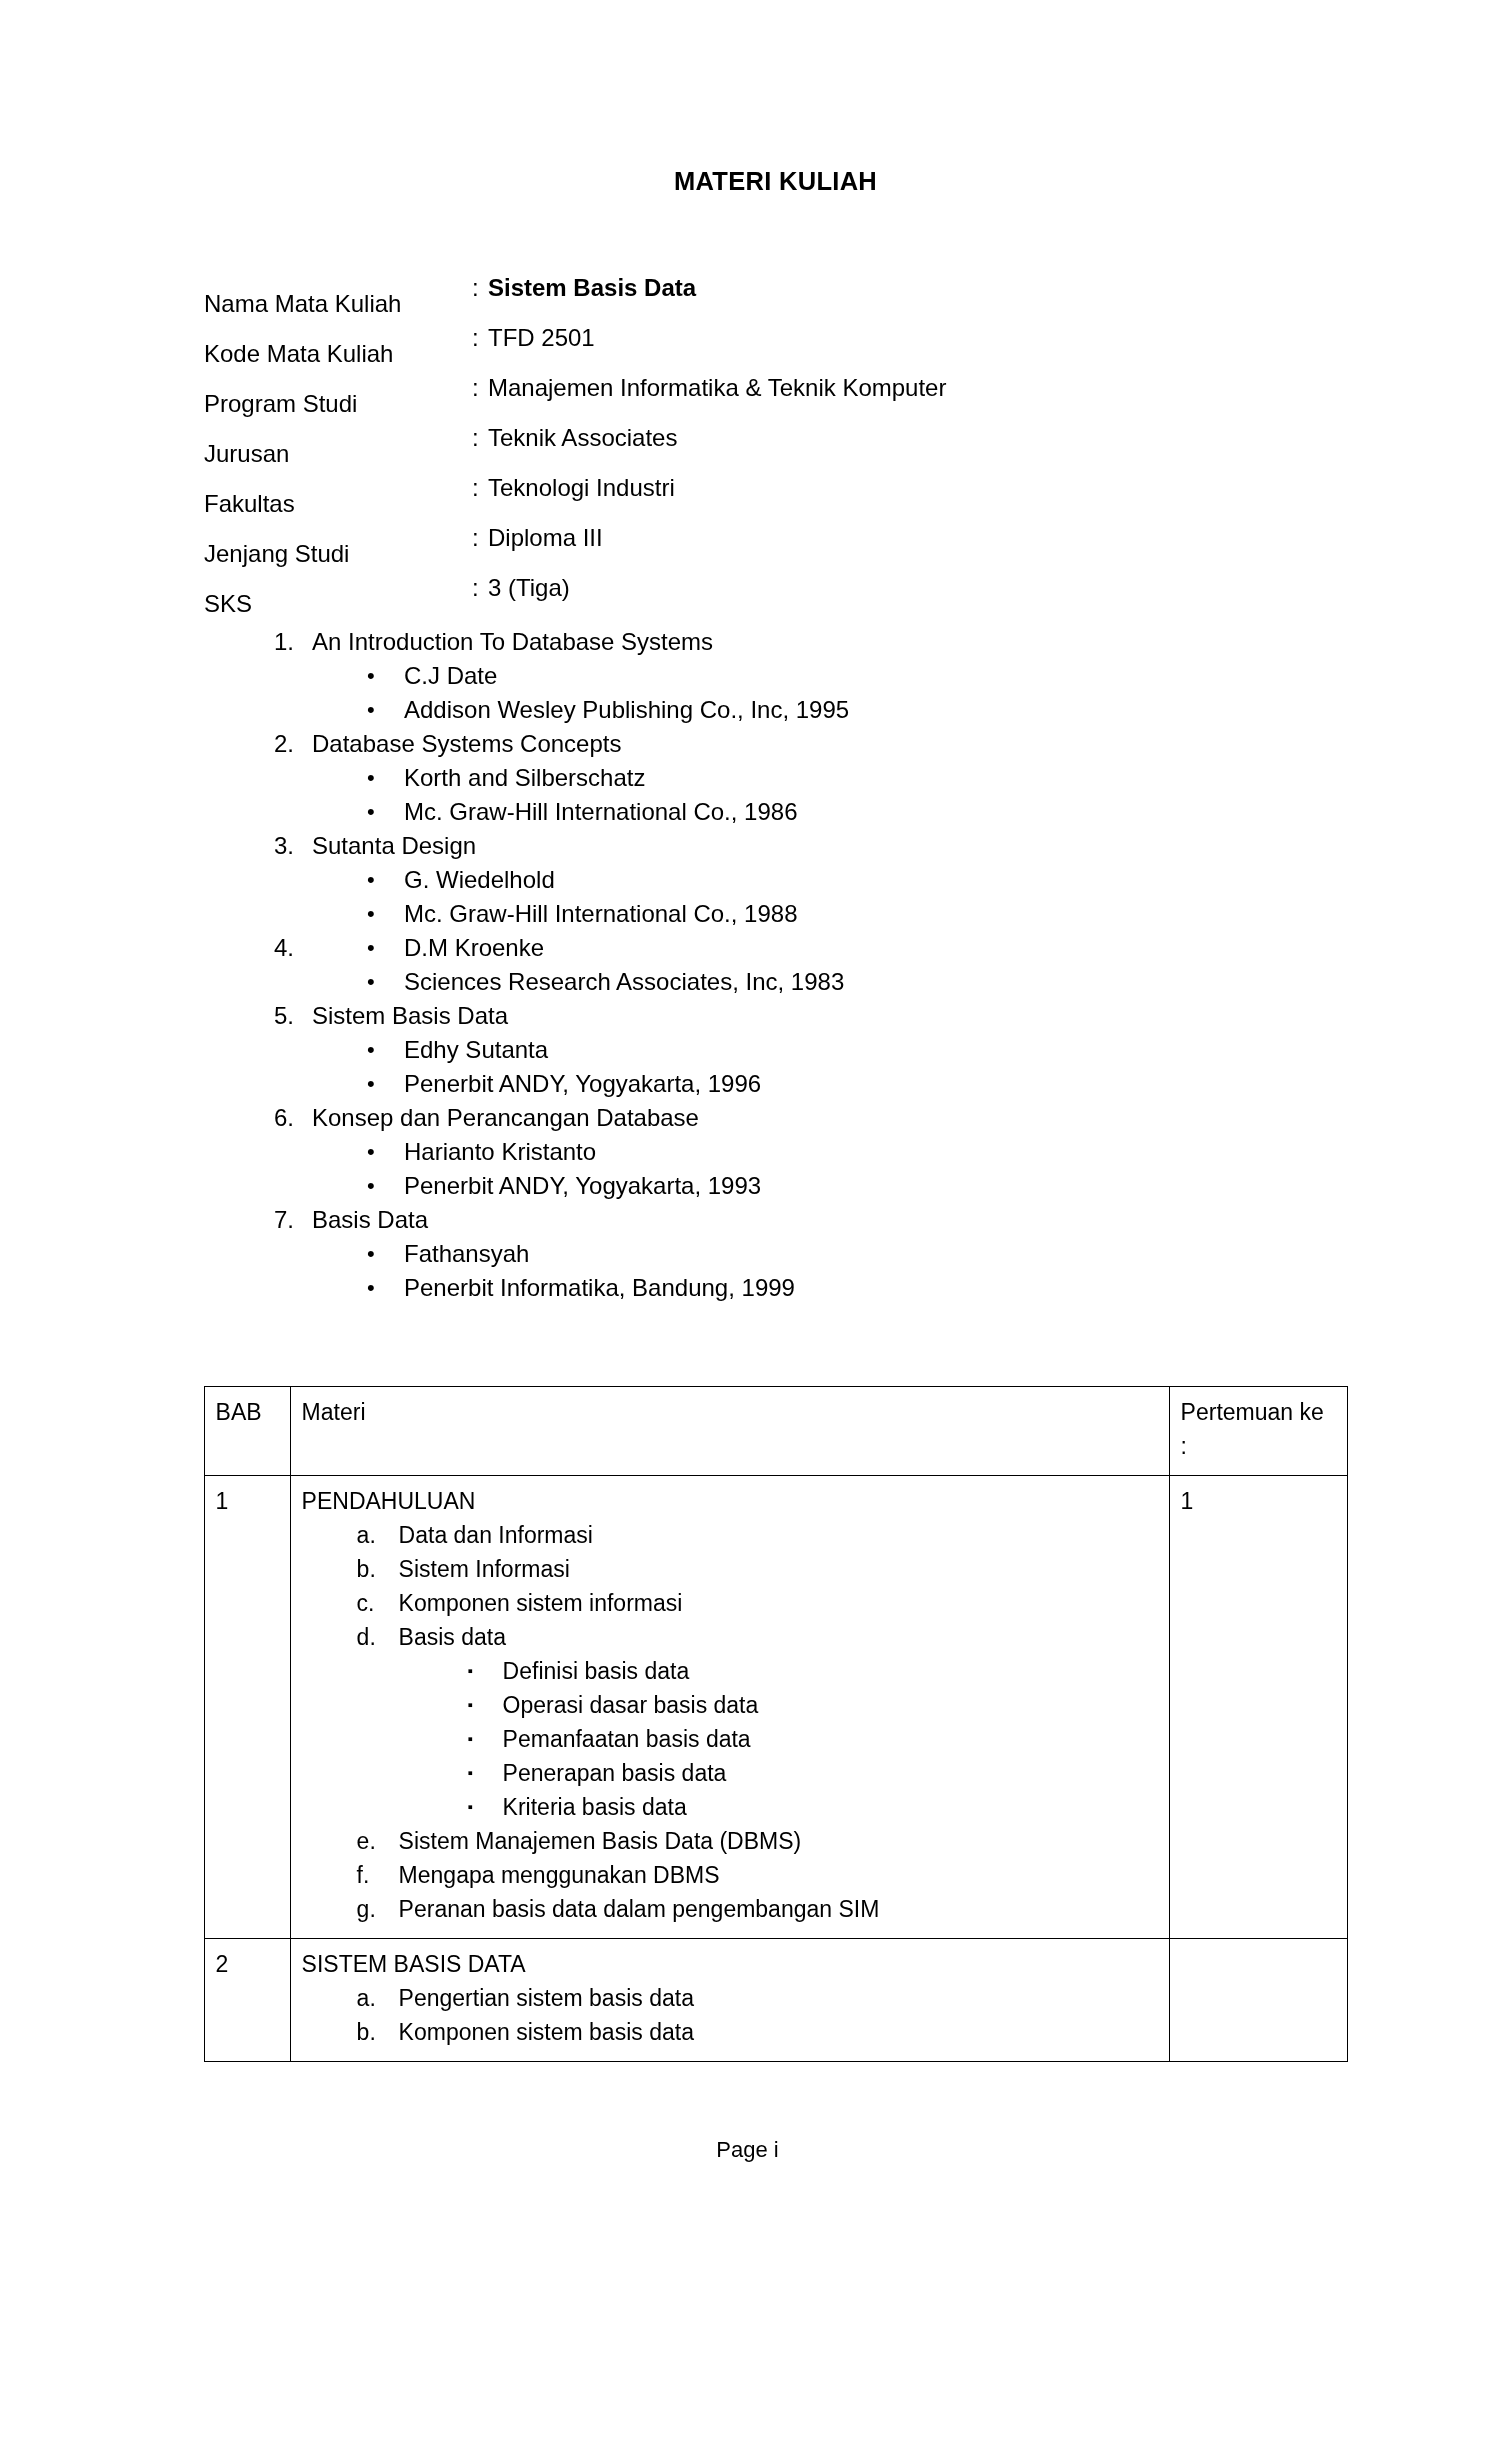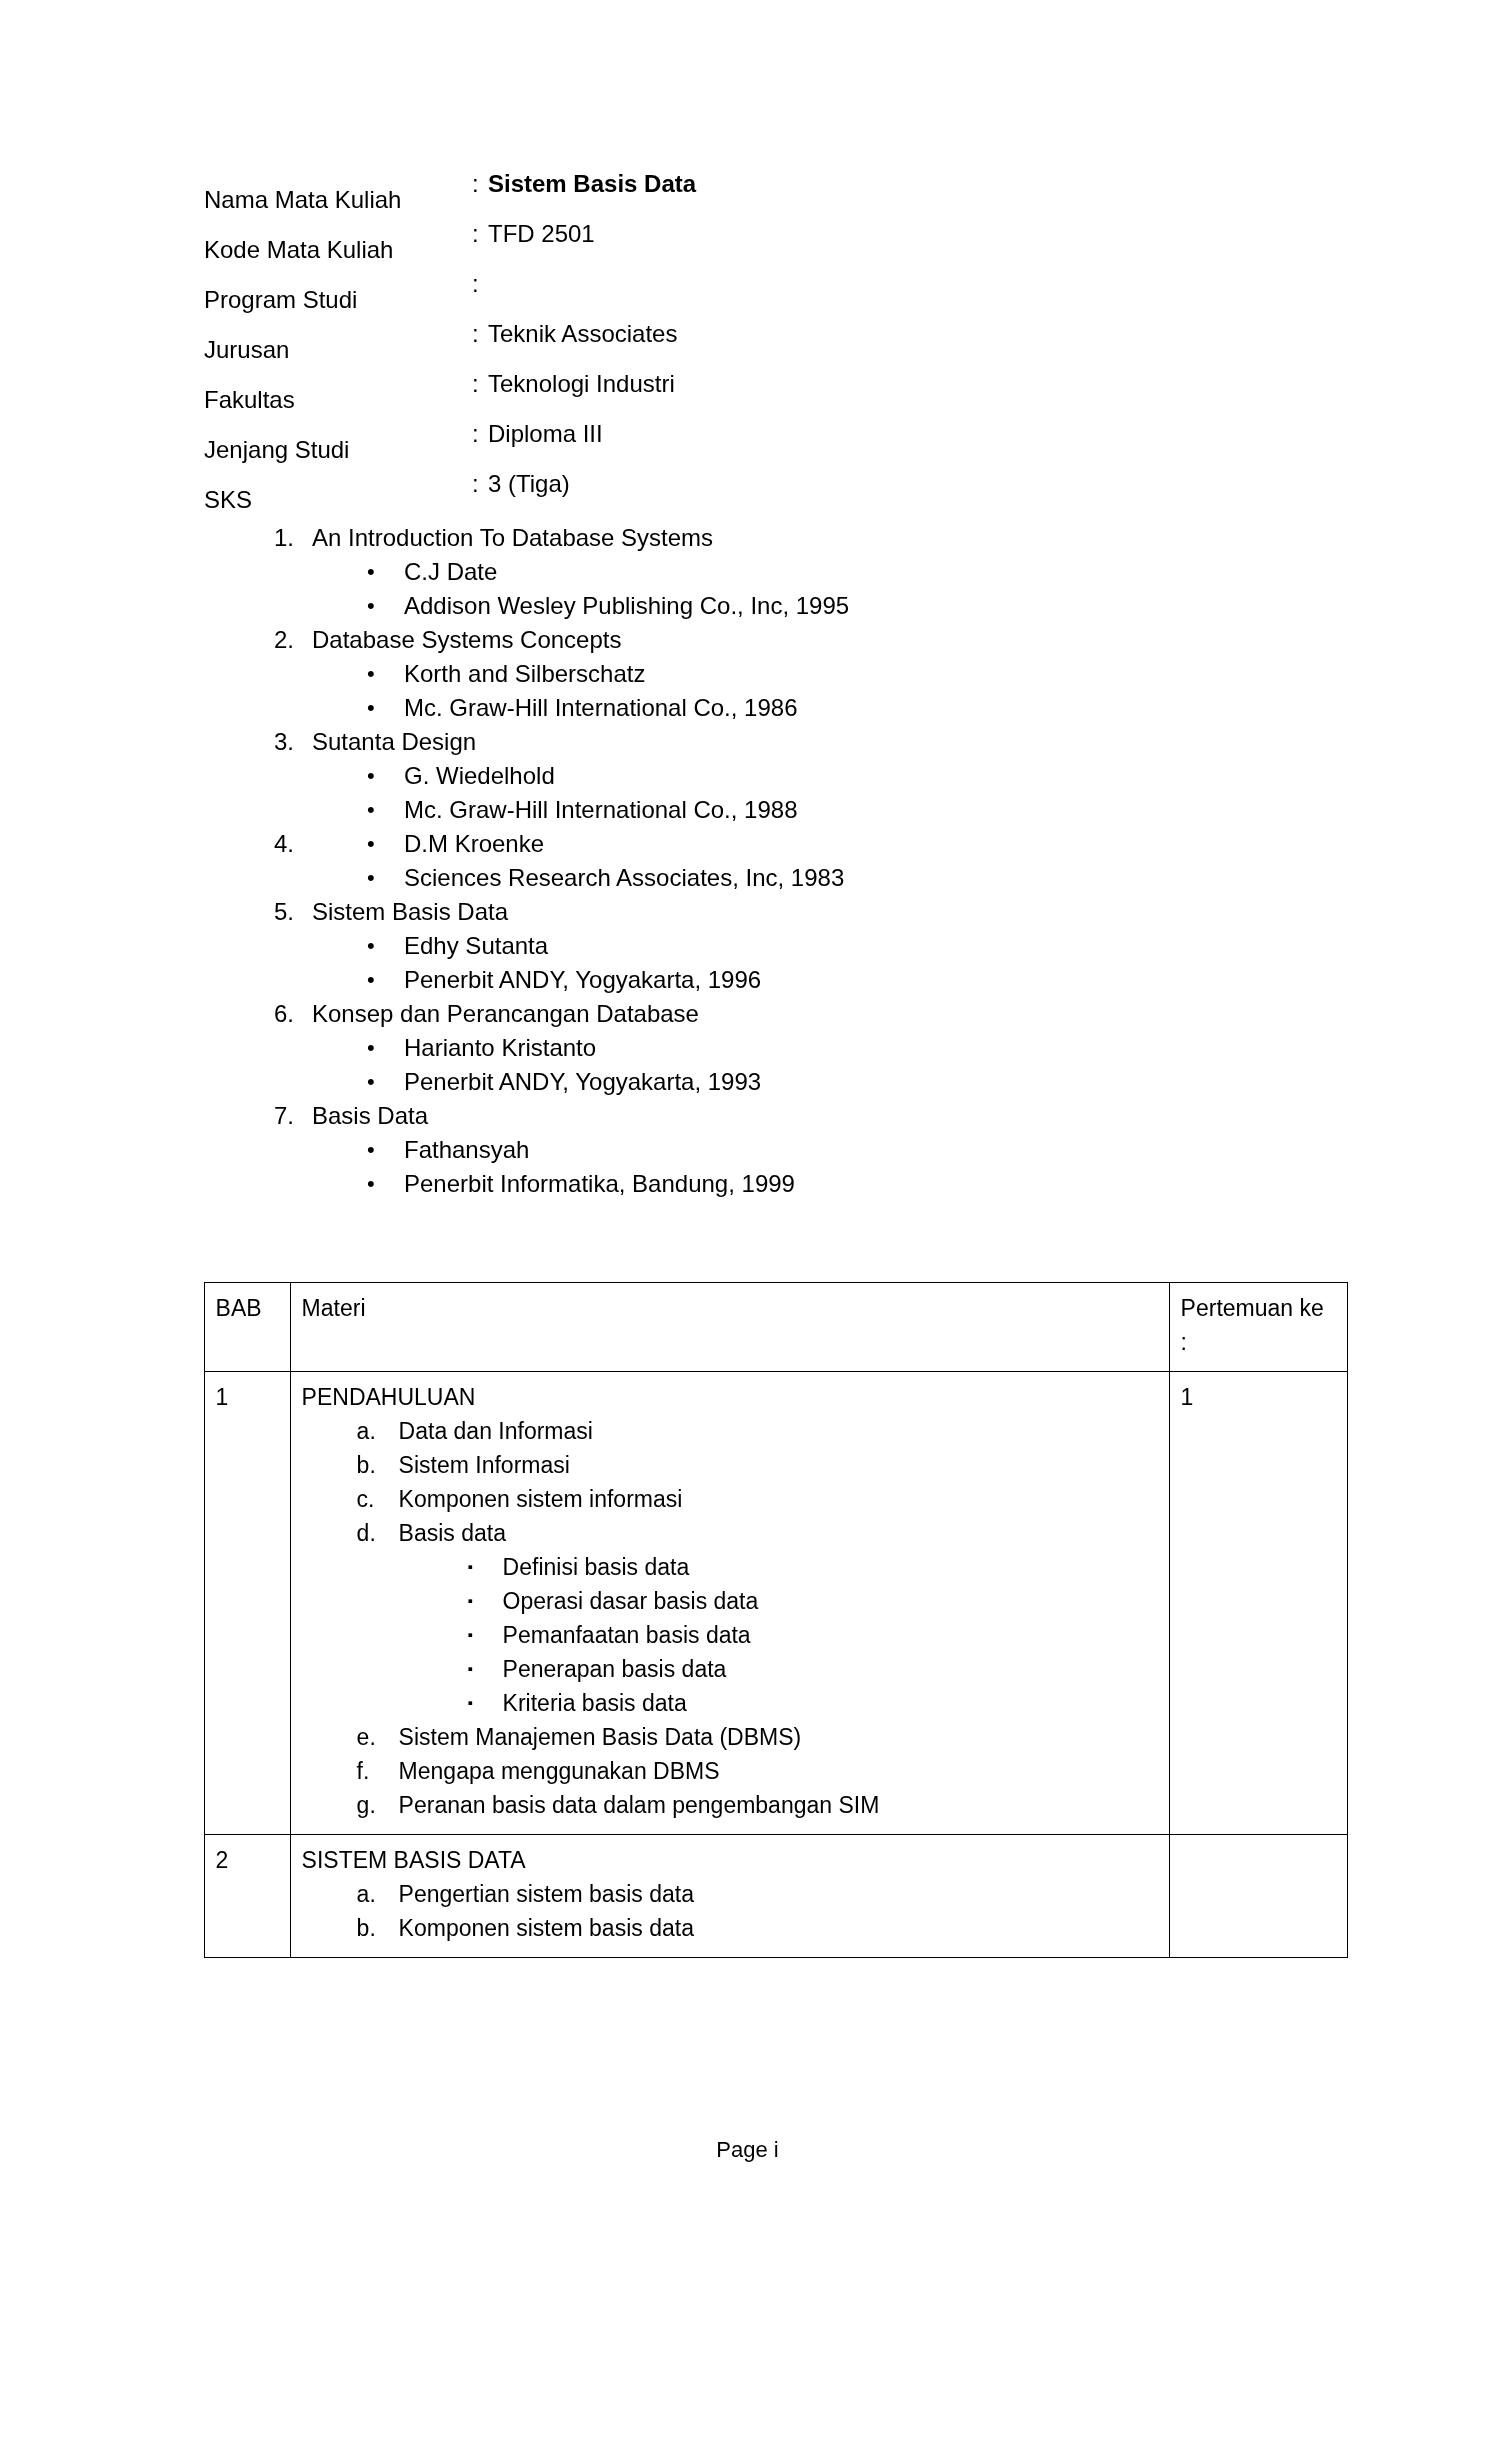--- a/index.html
+++ b/index.html
@@ -166,35 +166,37 @@
     font-size: 22px;
   }
 </style>
 </head>
 <body>
 
 <div class="page">
 
   <div class="content">
 
+    <div class="doc-title">MATERI KULIAH</div>
 
     <div class="meta">
         <div class="meta-row">
           <span class="meta-label">Nama Mata Kuliah</span>
           <span class="meta-sep">:</span>
           <span class="meta-value bold">Sistem Basis Data</span>
         </div>
         <div class="meta-row">
           <span class="meta-label">Kode Mata Kuliah</span>
           <span class="meta-sep">:</span>
           <span class="meta-value">TFD 2501</span>
         </div>
         <div class="meta-row">
           <span class="meta-label">Program Studi</span>
           <span class="meta-sep">:</span>
+          <span class="meta-value">Manajemen Informatika &amp; Teknik Komputer</span>
         </div>
         <div class="meta-row">
           <span class="meta-label">Jurusan</span>
           <span class="meta-sep">:</span>
           <span class="meta-value">Teknik Associates</span>
         </div>
         <div class="meta-row">
           <span class="meta-label">Fakultas</span>
           <span class="meta-sep">:</span>
           <span class="meta-value">Teknologi Industri</span>

